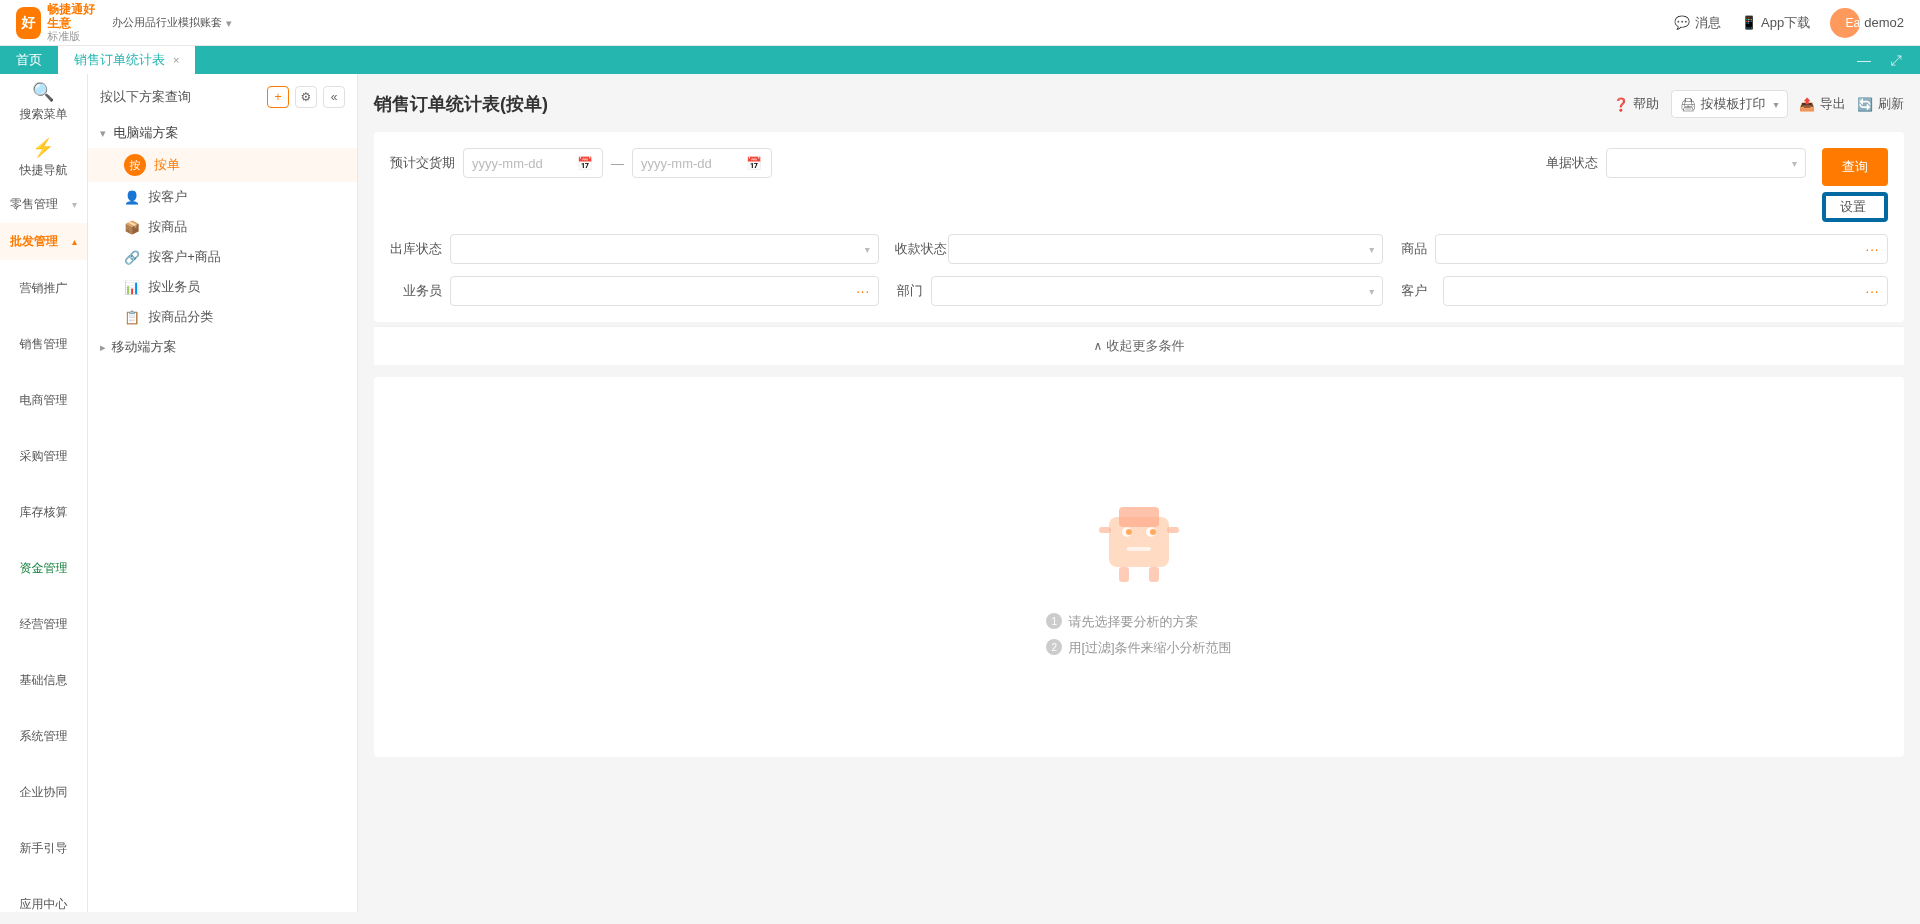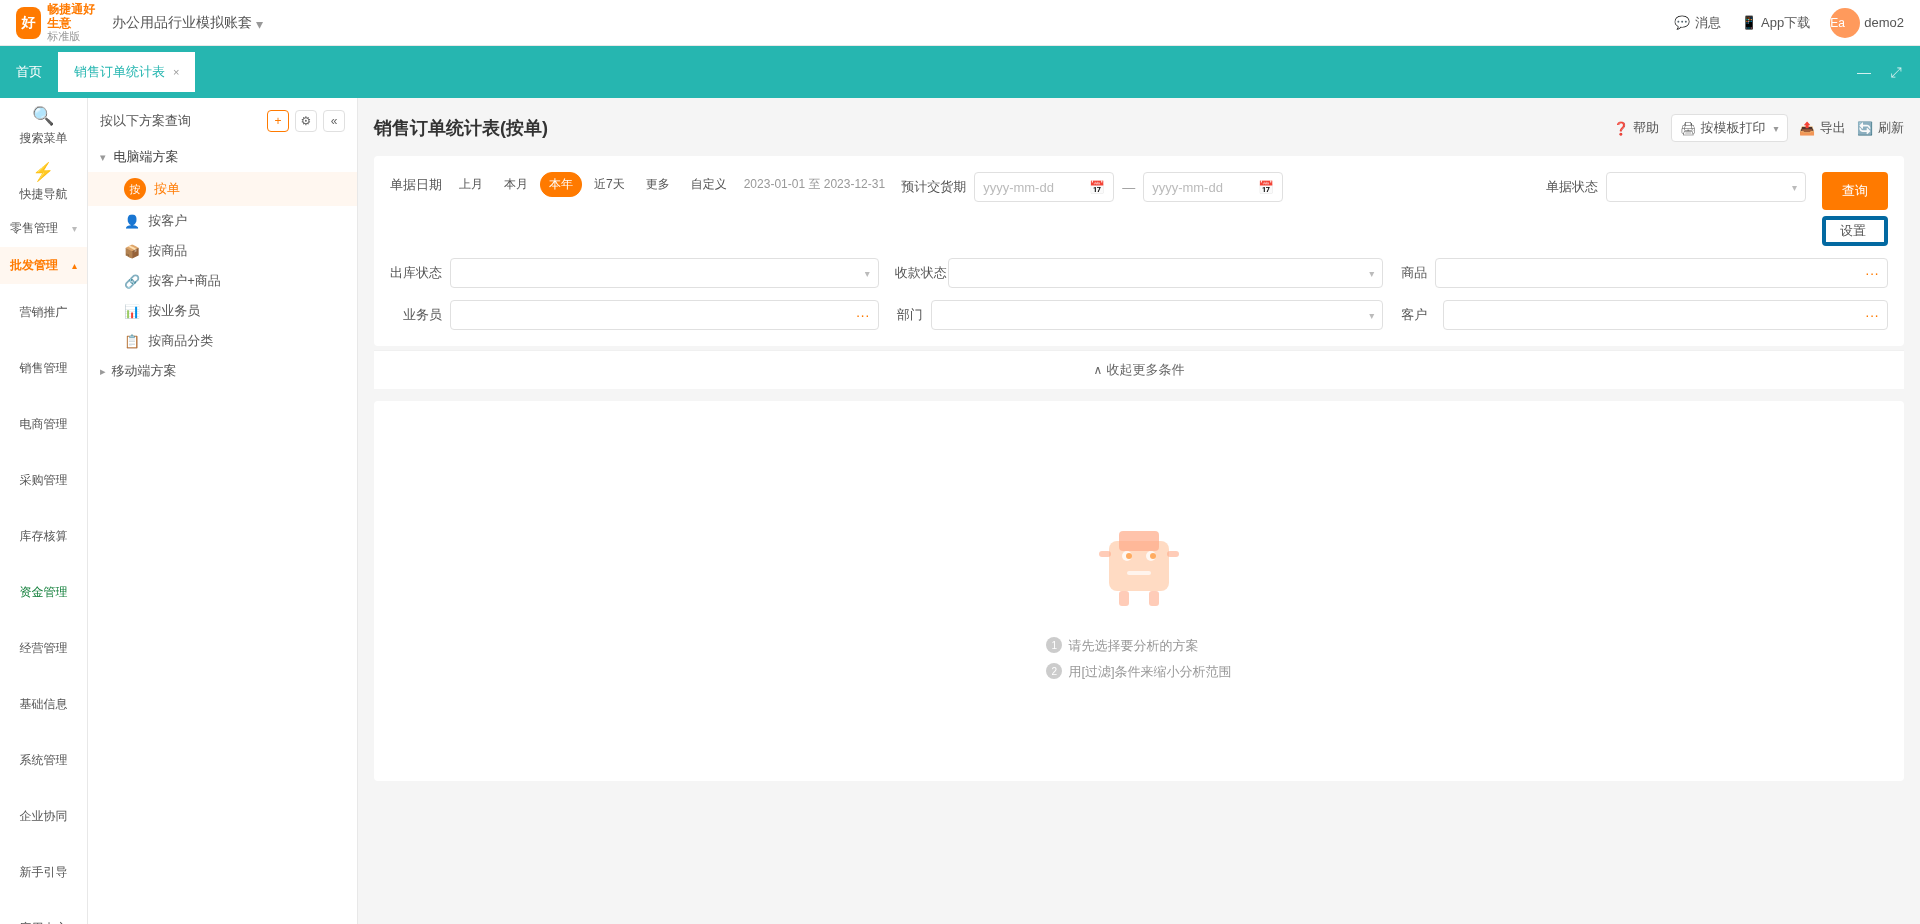--- a/index.html
+++ b/index.html
@@ -36,21 +36,21 @@
       color: #fff;
       font-size: 14px;
       font-weight: bold;
     }
     .top-bar-breadcrumb {
       display: flex;
       align-items: flex-end;
       gap: 4px;
       flex: 1;
       color: #555;
-      font-size: 14px;
+      font-size: 11px;
       padding-left: 8px;
     }
     .top-bar-actions {
       display: flex;
       align-items: center;
       gap: 20px;
       color: #555;
       font-size: 13px;
     }
     .top-bar-action {
@@ -59,28 +59,28 @@
       gap: 4px;
       cursor: pointer;
     }
     .avatar-circle {
       width: 30px;
       height: 30px;
       border-radius: 50%;
       background: #ff9a5c;
       display: flex;
       align-items: center;
-      justify-content: flex-start;
+      justify-content: flex-end;
       color: #fff;
       font-size: 12px;
     }
 
     
     .tab-bar {
-      height: 52px;
+      height: 28px;
       background: #26b6b0;
       display: flex;
       align-items: center;
       padding: 0 0;
     }
     .tab-item {
       height: 40px;
       display: flex;
       align-items: center;
       padding: 0 16px;
@@ -576,32 +576,20 @@
           <div class="title-action-btn">
             <span>🔄</span>
             <span>刷新</span>
           </div>
         </div>
       </div>
 
       <div class="filter-section">
 
         <div style="display:flex;gap:16px;align-items:flex-start;margin-bottom:12px">
-          <div style="display:flex;align-items:center;gap:8px;flex-shrink:0">
-            <span style="font-size:13px;color:#555;white-space:nowrap">单据日期</span>
-            <div style="display:flex;align-items:center;gap:3px">
-              <div class="date-btn">上月</div>
-              <div class="date-btn">本月</div>
-              <div class="date-btn active">本年</div>
-              <div class="date-btn">近7天</div>
-              <div class="date-btn">更多</div>
-              <div class="date-btn">自定义</div>
-            </div>
-            <span style="font-size:12px;color:#999">2023-01-01 至 2023-12-31</span>
-          </div>
 
           <div style="display:flex;align-items:center;gap:8px;flex:1">
             <span style="font-size:13px;color:#555;white-space:nowrap">预计交货期</span>
             <div class="date-input">
               <span style="color:#bbb">yyyy-mm-dd</span>
               <span style="color:#ccc">📅</span>
             </div>
             <span class="date-sep">—</span>
             <div class="date-input">
               <span style="color:#bbb">yyyy-mm-dd</span>

